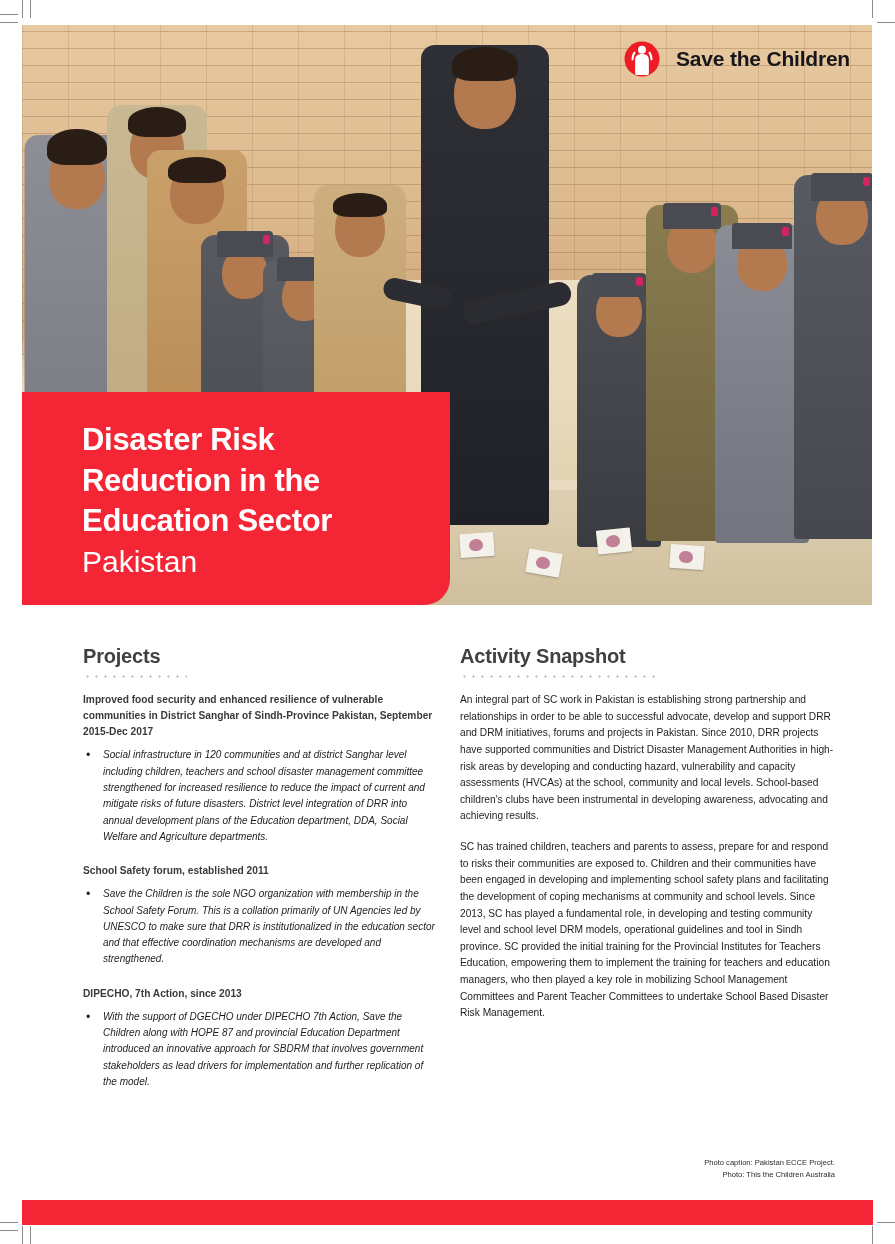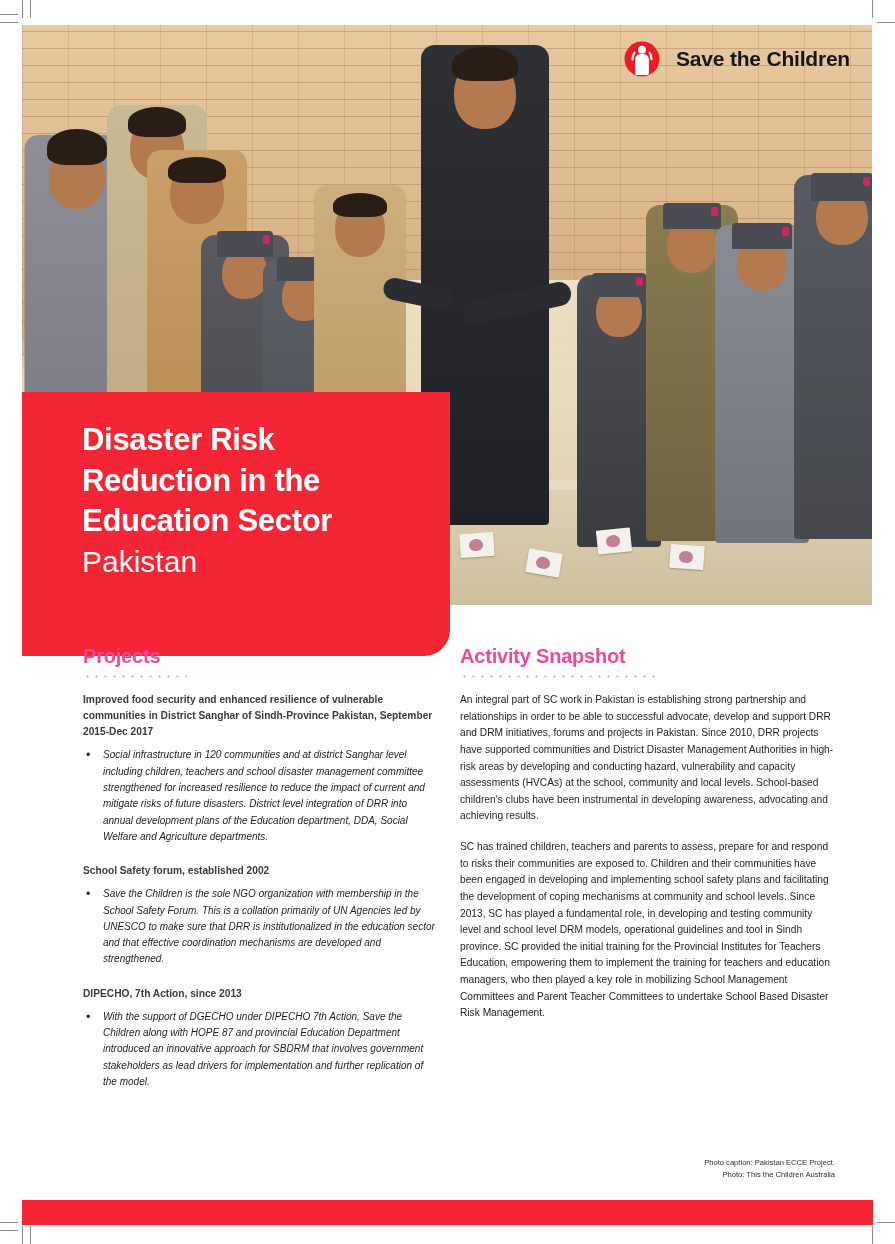--- a/index.html
+++ b/index.html
@@ -124,21 +124,21 @@
     letter-spacing: -0.2px;
     white-space: nowrap;
   }
 
   
   .title-block {
     position: absolute;
     left: 22px;
     top: 392px;
     width: 428px;
-    height: 264px;
+    height: 213px;
     background: #F42534;
     border-bottom-right-radius: 26px;
     color: #ffffff;
     box-sizing: border-box;
     padding: 28px 0 0 60px;
   }
   .title-main {
     font-size: 31px;
     font-weight: 700;
     line-height: 1.31;
@@ -159,21 +159,21 @@
     left: 0; top: 645px;
     width: 895px;
     display: flex;
     gap: 0;
   }
   .col { box-sizing: border-box; }
   .col-left  { width: 460px; padding: 0 24px 0 83px; }
   .col-right { width: 435px; padding: 0 60px 0 0; }
 
   .sec-head {
-    color: #ec4899;
+    color: #404040;
     font-size: 20px;
     font-weight: 700;
     margin: 0 0 7px 0;
     letter-spacing: -0.2px;
   }
   .dots {
     height: 3px;
     margin-bottom: 14px;
     background-image: radial-gradient(circle, #c9c9c9 1px, rgba(0,0,0,0) 1.3px);
     background-size: 9px 3px;
@@ -356,21 +356,21 @@
     <div class="dots w-left"></div>
 
     <div>
       <p class="proj-title">Improved food security and enhanced resilience of vulnerable communities in District Sanghar of Sindh-Province Pakistan, September 2015-Dec 2017</p>
       <ul class="bullets">
         <li>Social infrastructure in 120 communities and at district Sanghar level including children, teachers and school disaster management committee strengthened for increased resilience to reduce the impact of current and mitigate risks of future disasters. District level integration of DRR into annual development plans of the Education department, DDA, Social Welfare and Agriculture departments.</li>
       </ul>
     </div>
 
     <div>
-      <p class="proj-title spaced">School Safety forum, established 2002</p>
+      <p class="proj-title spaced">School Safety forum, established 2011</p>
       <ul class="bullets">
         <li>Save the Children is the sole NGO organization with membership in the School Safety Forum. This is a collation primarily of UN Agencies led by UNESCO to make sure that DRR is institutionalized in the education sector and that effective coordination mechanisms are developed and strengthened.</li>
       </ul>
     </div>
 
     <div>
       <p class="proj-title spaced">DIPECHO, 7th Action, since 2013</p>
       <ul class="bullets">
         <li>With the support of DGECHO under DIPECHO 7th Action, Save the Children along with HOPE 87 and provincial Education Department introduced an innovative approach for SBDRM that involves government stakeholders as lead drivers for implementation and further replication of the model.</li>
       </ul>

